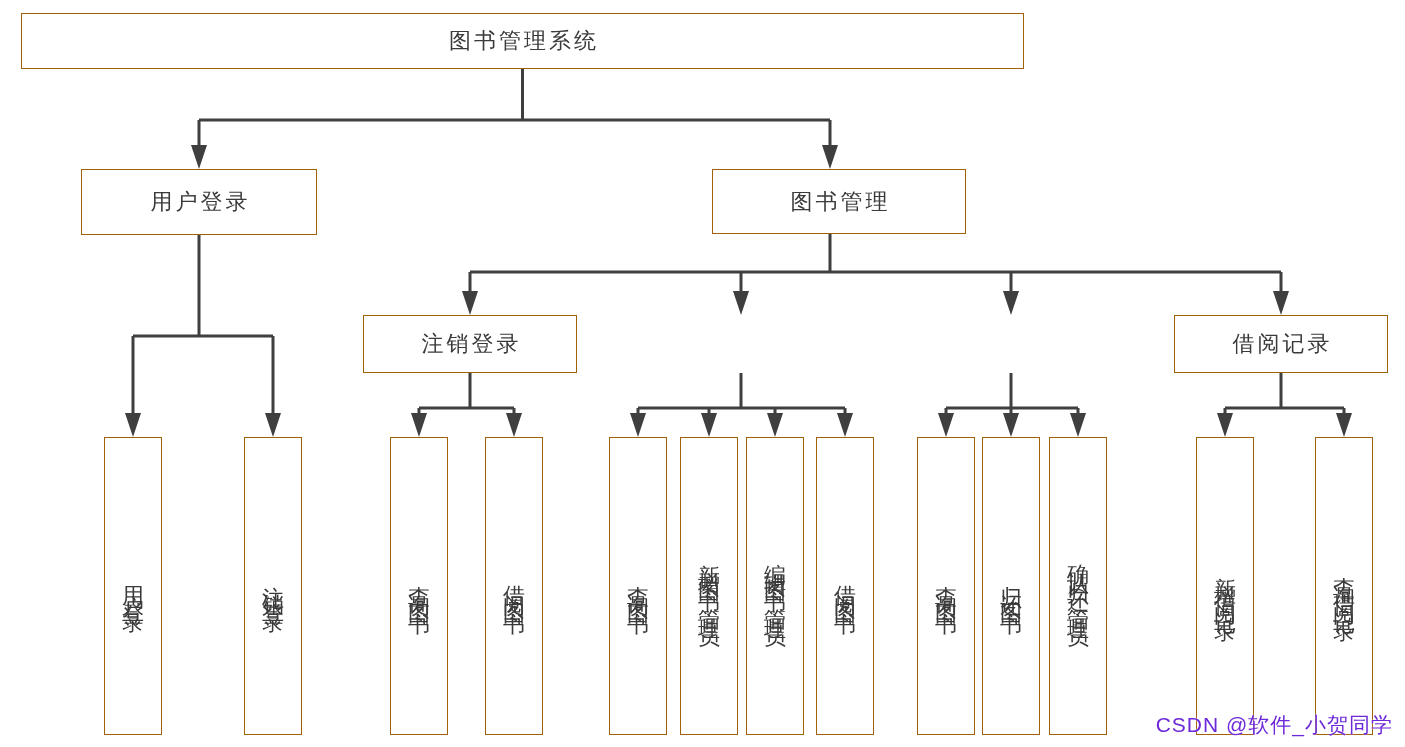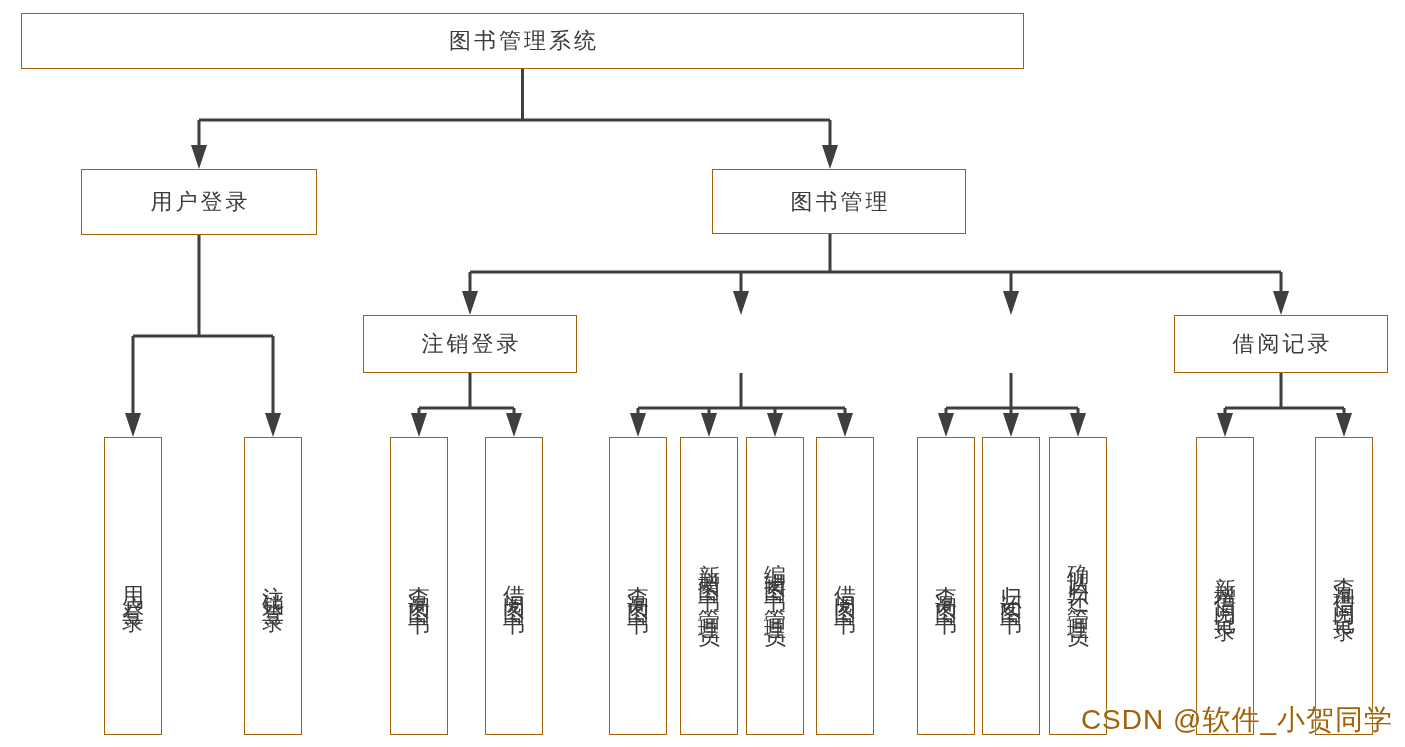--- a/index.html
+++ b/index.html
@@ -59,22 +59,22 @@
   .lf1  { left: 104px; }  .lf2  { left: 244px; }
   .lf3  { left: 390px; }  .lf4  { left: 485px; }
   .lf5  { left: 609px; }  .lf6  { left: 680px; }
   .lf7  { left: 746px; }  .lf8  { left: 816px; }
   .lf9  { left: 917px; }  .lf10 { left: 982px; }
   .lf11 { left: 1049px; } .lf12 { left: 1196px; }
   .lf13 { left: 1315px; }
   #watermark {
     position: absolute;
     right: 12px; bottom: 8px;
-    font-size: 28px;
-    color: #a16207;
+    font-size: 21px;
+    color: #6d28d9;
     letter-spacing: 1px;
     z-index: 5;
     text-shadow: 0 0 2px rgba(255,255,255,0.9);
     white-space: nowrap;
   }
 </style>
 </head>
 <body>
 
 <div id="diagram">

